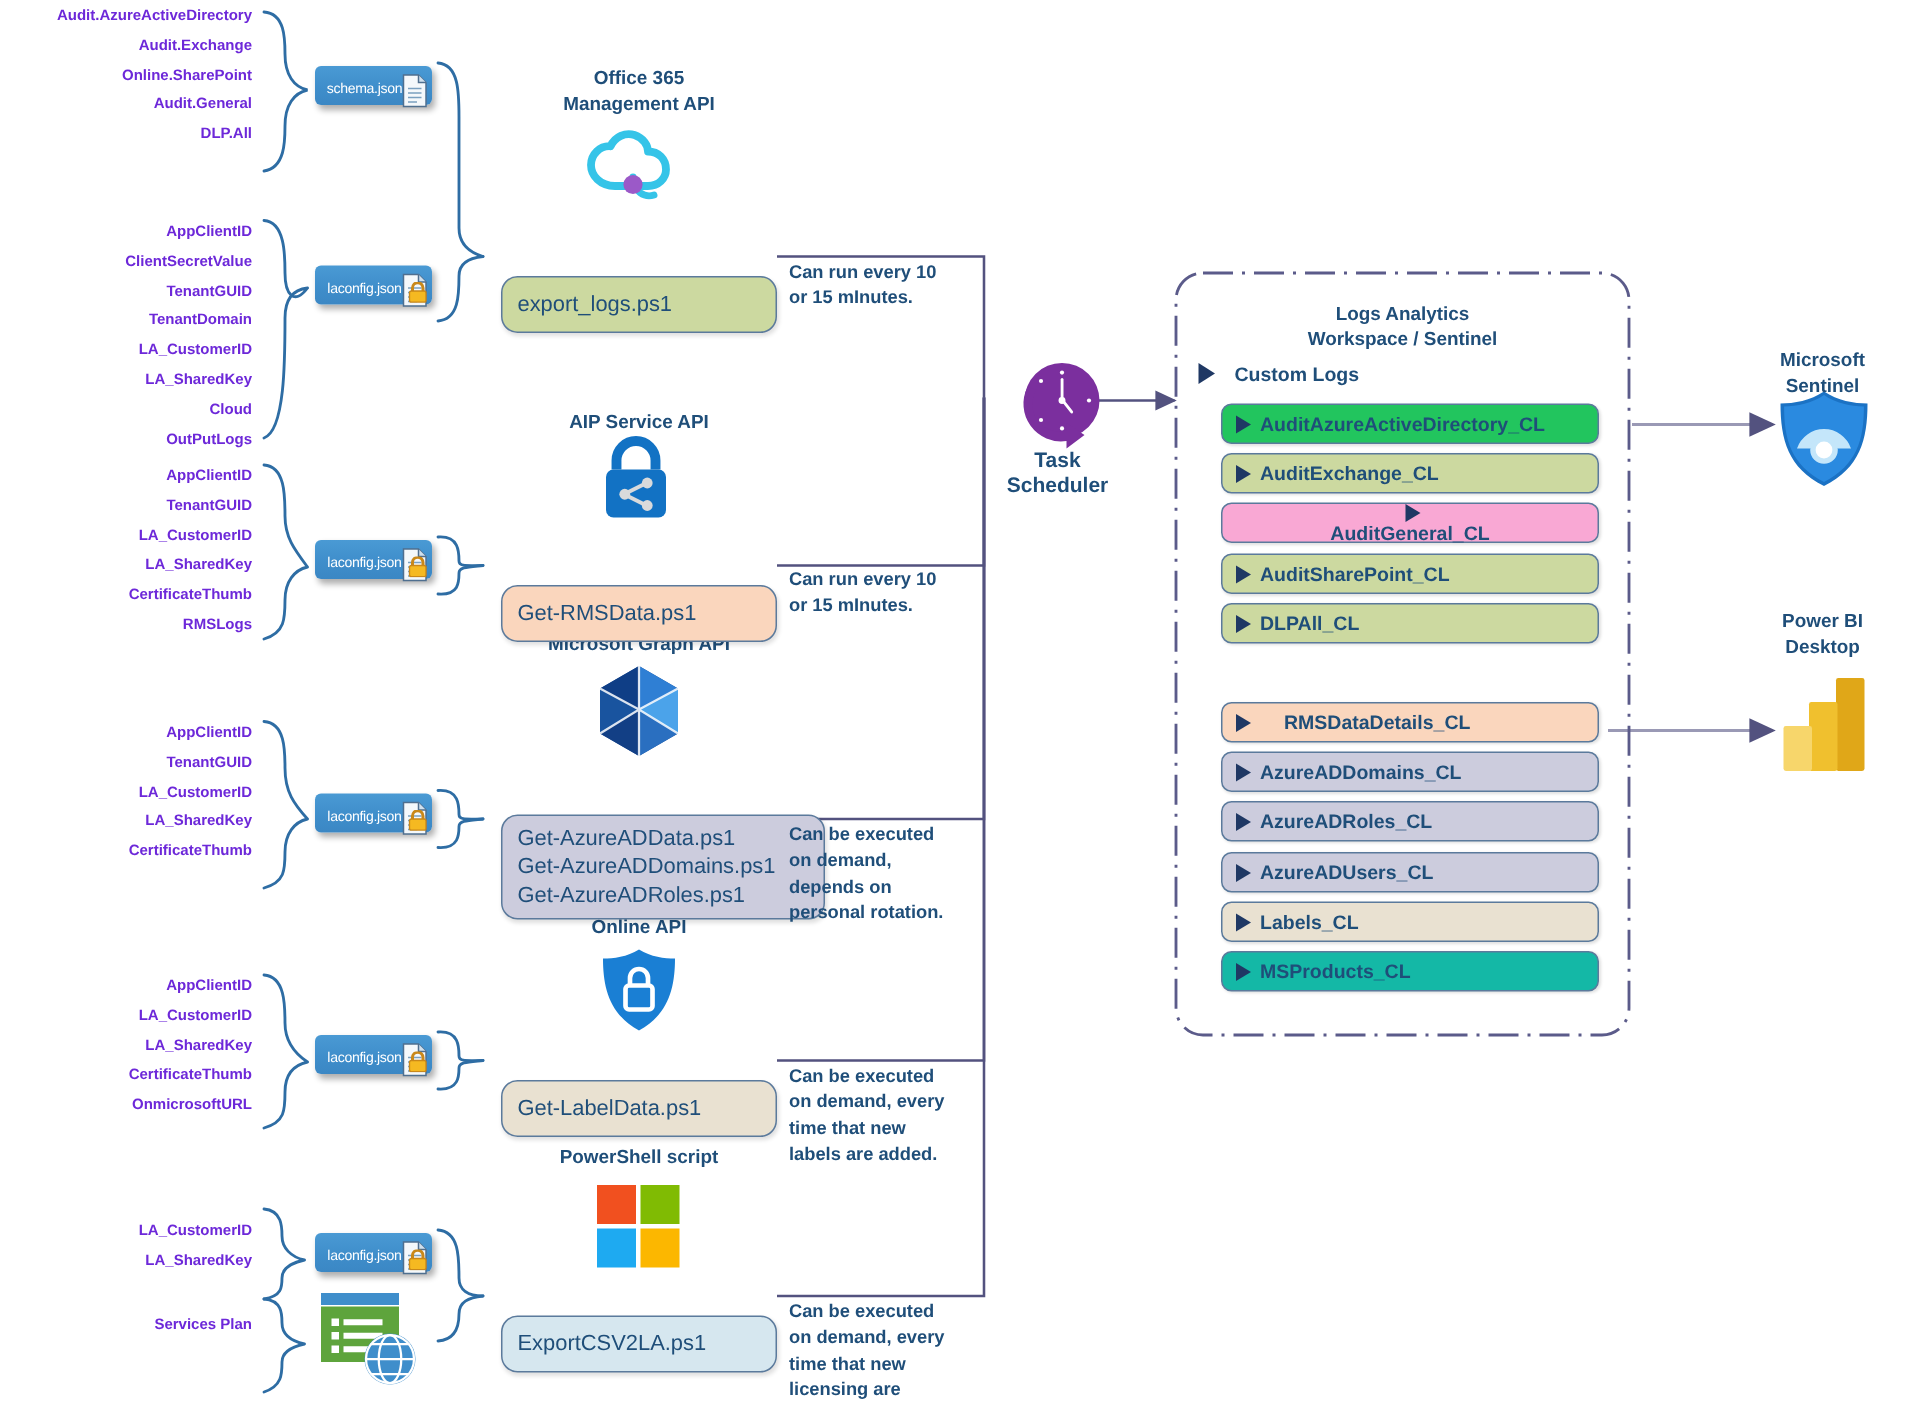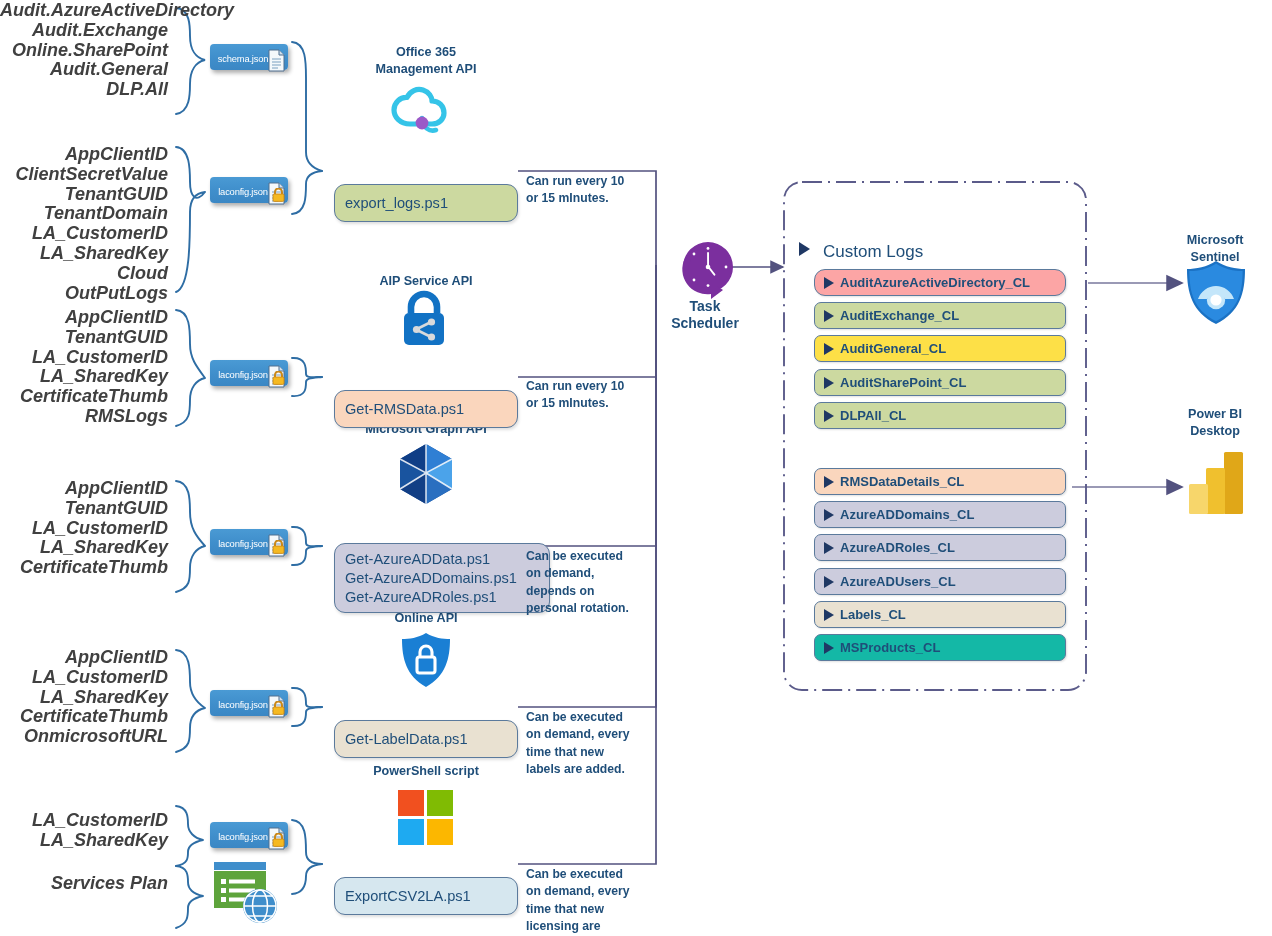--- a/index.html
+++ b/index.html
@@ -7,22 +7,22 @@
     font-family:"Liberation Sans", sans-serif;
     width:1272px;height:936px;position:relative;overflow:hidden;
     color:#1f3864;
   }
   #stage{position:absolute;left:0;top:0;width:1272px;height:936px;}
   svg.layer{position:absolute;left:0;top:0;width:1272px;height:936px;pointer-events:none;}
 
   
   .paramgroup{position:absolute;text-align:right;}
   .paramgroup .prow{
-    font-size:18px;font-weight:bold;color:#404040;
-    line-height:19.8px;white-space:nowrap;font-style:italic;
+    font-size:10px;font-weight:bold;color:#6d28d9;
+    line-height:19.8px;white-space:nowrap;
   }
 
   
   .jsonchip{
     position:absolute;width:78px;height:26px;border-radius:4px;
     background:linear-gradient(180deg,#4a9ad4 0%,#3f8ecb 55%,#3b87c4 100%);
     box-shadow:2px 3px 4px rgba(0,0,0,.32);
   }
   .jsonchip .jlabel{
     position:absolute;left:4px;top:9px;width:58px;text-align:center;
@@ -49,21 +49,21 @@
 
   
   .note{position:absolute;font-size:12.2px;font-weight:bold;color:#1f4e79;
         line-height:17.4px;width:112px;}
 
   
   .tscap{position:absolute;text-align:center;font-size:14px;font-weight:bold;
          color:#1f4e79;line-height:16.5px;width:120px;}
   .latitle{position:absolute;left:0;top:20px;width:302px;text-align:center;
            font-size:12.6px;font-weight:bold;color:#1f4e79;line-height:17px;}
-  .customlogs{position:absolute;left:45px;top:240px;font-size:17px;font-weight:normal;color:#1f4e79;}
+  .customlogs{position:absolute;left:45px;top:240px;font-size:13px;font-weight:bold;color:#1f4e79;}
   .cltriangle{position:absolute;left:799px;top:242px;width:0;height:0;
     border-left:11px solid #1f3864;border-top:7px solid transparent;border-bottom:7px solid transparent;}
 
   .clrow{
     position:absolute;left:814px;width:252px;height:27px;box-sizing:border-box;
     border:1.2px solid #5b7a9c;border-radius:7px;display:flex;align-items:center;
     box-shadow:1px 1px 2px rgba(0,0,0,.12);
   }
   .clrow .tri{
     width:0;height:0;margin-left:9px;margin-right:6px;
@@ -432,44 +432,48 @@
   <div class="note" style="left:526px;top:378px;">Can run every 10 or 15 mInutes.</div>
   <div class="note" style="left:526px;top:548px;">Can be executed on demand, depends on personal rotation.</div>
   <div class="note" style="left:526px;top:709px;">Can be executed on demand, every time that new labels are added.</div>
   <div class="note" style="left:526px;top:866px;">Can be executed on demand, every time that new licensing are added.</div>
 
   <div class="tscap" style="left:645px;top:298px;">
     <div>Task</div>
     <div>Scheduler</div>
   </div>
 
+  <div class="latitle" style="left:784px;top:201px;">
+    <div>Logs Analytics</div>
+    <div>Workspace / Sentinel</div>
+  </div>
   <div class="cltriangle"></div>
   <div class="customlogs" style="left:823px;top:242px;">Custom Logs</div>
 
-  <div class="clrow" style="top:269px;background:#fca5a5;border-radius:11px;">
+  <div class="clrow" style="top:269px;background:#22c55e;">
     <div class="tri"></div>
     <div class="cltxt">AuditAzureActiveDirectory_CL</div>
   </div>
   <div class="clrow" style="top:302px;background:#ccd9a0;">
     <div class="tri"></div>
     <div class="cltxt">AuditExchange_CL</div>
   </div>
-  <div class="clrow" style="top:335px;background:#fde047;">
+  <div class="clrow" style="top:335px;background:#f9a8d4;flex-direction:column;">
     <div class="tri"></div>
     <div class="cltxt">AuditGeneral_CL</div>
   </div>
   <div class="clrow" style="top:369px;background:#ccd9a0;">
     <div class="tri"></div>
     <div class="cltxt">AuditSharePoint_CL</div>
   </div>
   <div class="clrow" style="top:402px;background:#ccd9a0;">
     <div class="tri"></div>
     <div class="cltxt">DLPAll_CL</div>
   </div>
-  <div class="clrow" style="top:468px;background:#fad6bd;">
+  <div class="clrow" style="top:468px;background:#fad6bd;gap:16px;">
     <div class="tri"></div>
     <div class="cltxt">RMSDataDetails_CL</div>
   </div>
   <div class="clrow" style="top:501px;background:#ccccdd;">
     <div class="tri"></div>
     <div class="cltxt">AzureADDomains_CL</div>
   </div>
   <div class="clrow" style="top:534px;background:#ccccdd;">
     <div class="tri"></div>
     <div class="cltxt">AzureADRoles_CL</div>

